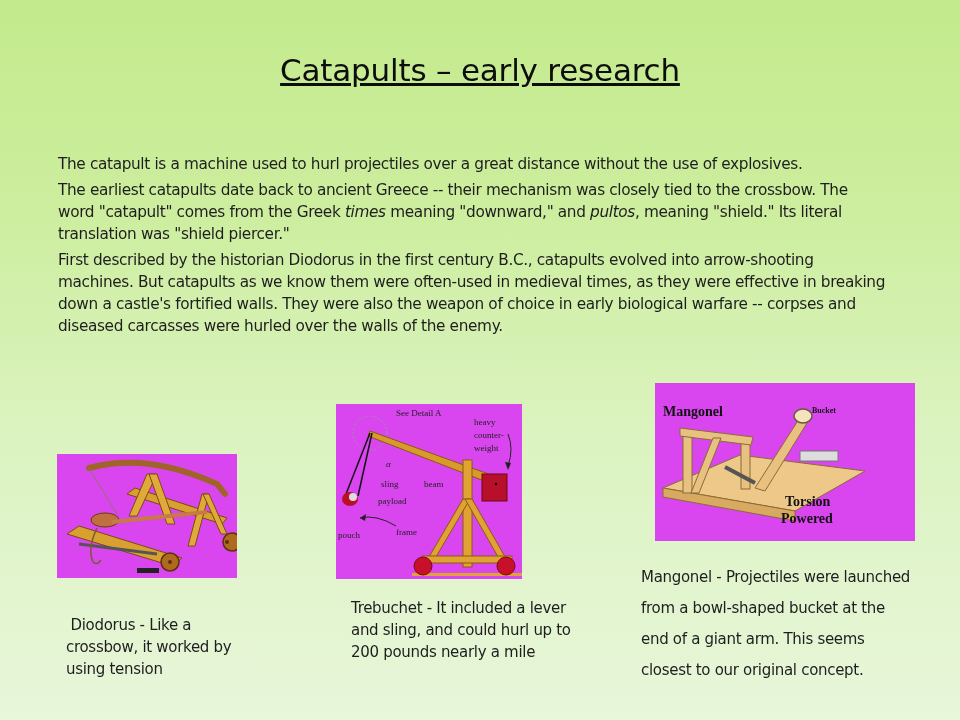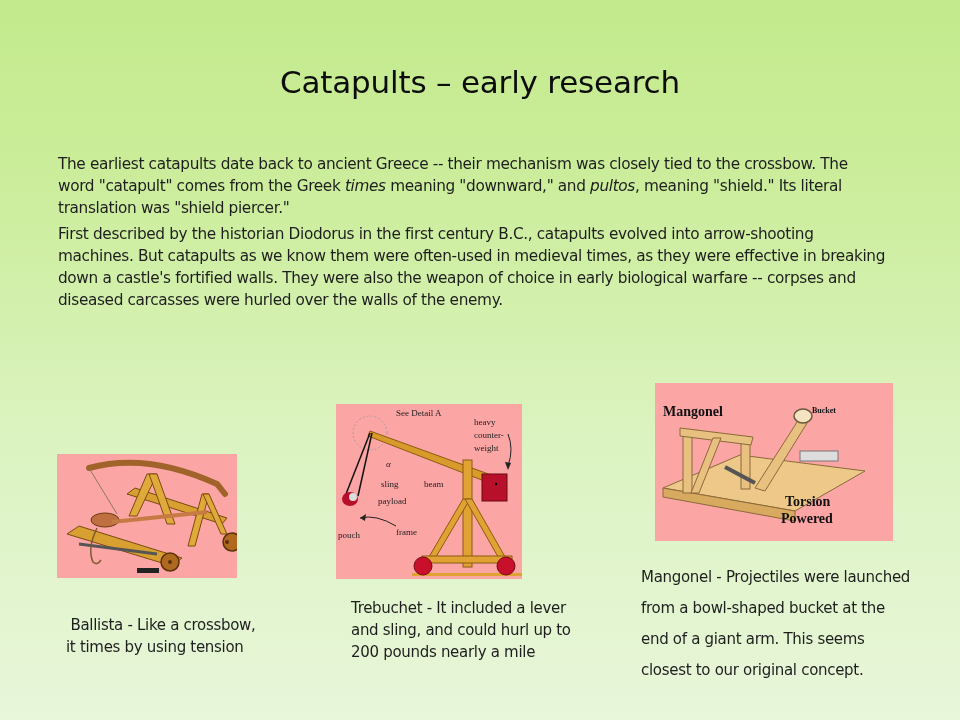--- a/index.html
+++ b/index.html
@@ -3,43 +3,45 @@
   <meta charset="utf-8">
   <style>
     html, body { margin: 0; padding: 0; }
     body {
       width: 960px; height: 720px; overflow: hidden; position: relative;
       background: linear-gradient(180deg, #c3ea8c 0%, #cdee9f 30%, #dbf3c0 60%, #e8f6da 100%);
       font-family: "DejaVu Sans", "Liberation Sans", sans-serif;
       color: #1a1a1a;
     }
     .title {
-      position: absolute; left: 0; width: 960px; top: 64px;
+      position: absolute; left: 0; width: 960px; top: 52px;
       text-align: center; font-size: 31px; color: #0d0d0d; letter-spacing: -0.2px;
       font-family: "DejaVu Sans", sans-serif;
+      text-decoration: underline;
     }
     .body-text {
       position: absolute; left: 58px; top: 153px; width: 830px;
       font-size: 15.3px; line-height: 22px; color: #1e1e1e;
       letter-spacing: -0.35px;
     }
     .body-text p { margin: 0 0 4px 0; }
     .body-text i { font-style: italic; }
-    .img-box { position: absolute; background: #fca5a5; overflow: hidden; text-decoration: underline; }
+    .img-box { position: absolute; background: #d946ef; overflow: hidden; text-decoration: underline; }
     .caption {
       position: absolute; font-size: 15px; line-height: 22px; color: #1e1e1e;
       letter-spacing: -0.3px;
     }
   </style>
 </head>
 <body>
 
 <div class="title">Catapults – early research</div>
 
 <div class="body-text">
+  <p>The catapult is a machine used to hurl projectiles over a great distance without the use of explosives.</p>
   <p><span>The earliest catapults date back to ancient Greece -- their mechanism was closely tied to the crossbow. The word "catapult" comes from the Greek </span><i>times</i><span> meaning "downward," and </span><i>pultos</i><span>, meaning "shield." Its literal translation was "shield piercer."</span></p>
   <p>First described by the historian Diodorus in the first century B.C., catapults evolved into arrow-shooting machines. But catapults as we know them were often-used in medieval times, as they were effective in breaking down a castle's fortified walls. They were also the weapon of choice in early biological warfare -- corpses and diseased carcasses were hurled over the walls of the enemy.</p>
 </div>
 
 <div class="img-box" style="left:57px; top:454px; width:180px; height:124px;" title="Ballista illustration">
   <svg width="180" height="124" viewBox="0 0 180 124">
     <path d="M32 14 Q90 -2 160 30 L168 40" fill="none" stroke="#a0642a" stroke-width="6" stroke-linecap="round"></path>
     <line x1="32" y1="14" x2="60" y2="60" stroke="#8a7a5a" stroke-width="1"></line>
     <polygon points="10,80 115,112 125,104 22,72" fill="#d8a030" stroke="#7a4a10" stroke-width="1"></polygon>
     <polygon points="70,40 165,70 170,64 78,34" fill="#d8a030" stroke="#7a4a10" stroke-width="1"></polygon>
@@ -86,34 +88,34 @@
     <text x="138" y="47">weight</text>
     <text x="50" y="63" font-style="italic">α</text>
     <text x="45" y="83">sling</text>
     <text x="88" y="83">beam</text>
     <text x="42" y="100">payload</text>
     <text x="60" y="131">frame</text>
     <text x="2" y="134">pouch</text>
   </svg>
 </div>
 
-<div class="img-box" style="left:655px; top:383px; width:238px; height:158px;" title="Mangonel illustration">
+<div class="img-box" style="left:655px; top:383px; width:260px; height:158px;" title="Mangonel illustration">
   <svg width="218" height="158" viewBox="0 0 218 158">
     <polygon points="8,105 140,128 210,88 85,72" fill="#edc888" stroke="#8a6a3a" stroke-width="1"></polygon>
     <polygon points="8,105 140,128 140,138 8,114" fill="#d8aa60" stroke="#8a6a3a" stroke-width="1"></polygon>
     <rect x="28" y="48" width="9" height="62" fill="#e8c080" stroke="#8a6a3a" stroke-width="1"></rect>
     <rect x="86" y="56" width="9" height="50" fill="#e8c080" stroke="#8a6a3a" stroke-width="1"></rect>
     <polygon points="25,45 98,54 96,62 25,53" fill="#e8c080" stroke="#8a6a3a" stroke-width="1"></polygon>
     <polygon points="58,55 66,55 44,110 36,110" fill="#e8c080" stroke="#8a6a3a" stroke-width="1"></polygon>
     <polygon points="100,105 110,108 152,40 144,36" fill="#e8c080" stroke="#8a6a3a" stroke-width="1"></polygon>
     <ellipse cx="148" cy="33" rx="9" ry="7" fill="#f4e2c0" stroke="#6a5a3a" stroke-width="1.5"></ellipse>
     <rect x="145" y="68" width="38" height="10" fill="#ddd" stroke="#777" stroke-width="1"></rect>
     <line x1="70" y1="84" x2="100" y2="100" stroke="#555" stroke-width="4"></line>
     <text x="8" y="33" font-family="Liberation Serif, serif" font-weight="bold" font-size="14" fill="#111">Mangonel</text>
     <text x="157" y="30" font-family="Liberation Serif, serif" font-weight="bold" font-size="8" fill="#111">Bucket</text>
     <text x="130" y="123" font-family="Liberation Serif, serif" font-weight="bold" font-size="14" fill="#111">Torsion</text>
     <text x="126" y="140" font-family="Liberation Serif, serif" font-weight="bold" font-size="14" fill="#111">Powered</text>
   </svg>
 </div>
 
-<div class="caption" style="left:66px; top:614px; width:190px; white-space:pre-wrap;"> Ballista - Like a crossbow, it times by using tension</div>
+<div class="caption" style="left:66px; top:614px; width:190px; white-space:pre-wrap;"> Diodorus - Like a crossbow, it worked by using tension</div>
 <div class="caption" style="left:331px; top:597px; width:245px;margin-left:20px;">Trebuchet - It included a lever and sling, and could hurl up to 200 pounds nearly a mile</div>
 <div class="caption" style="left:641px; top:562px; width:270px; line-height:31px;">Mangonel - Projectiles were launched from a bowl-shaped bucket at the end of a giant arm. This seems closest to our original concept.</div>
 
 </body></html>

